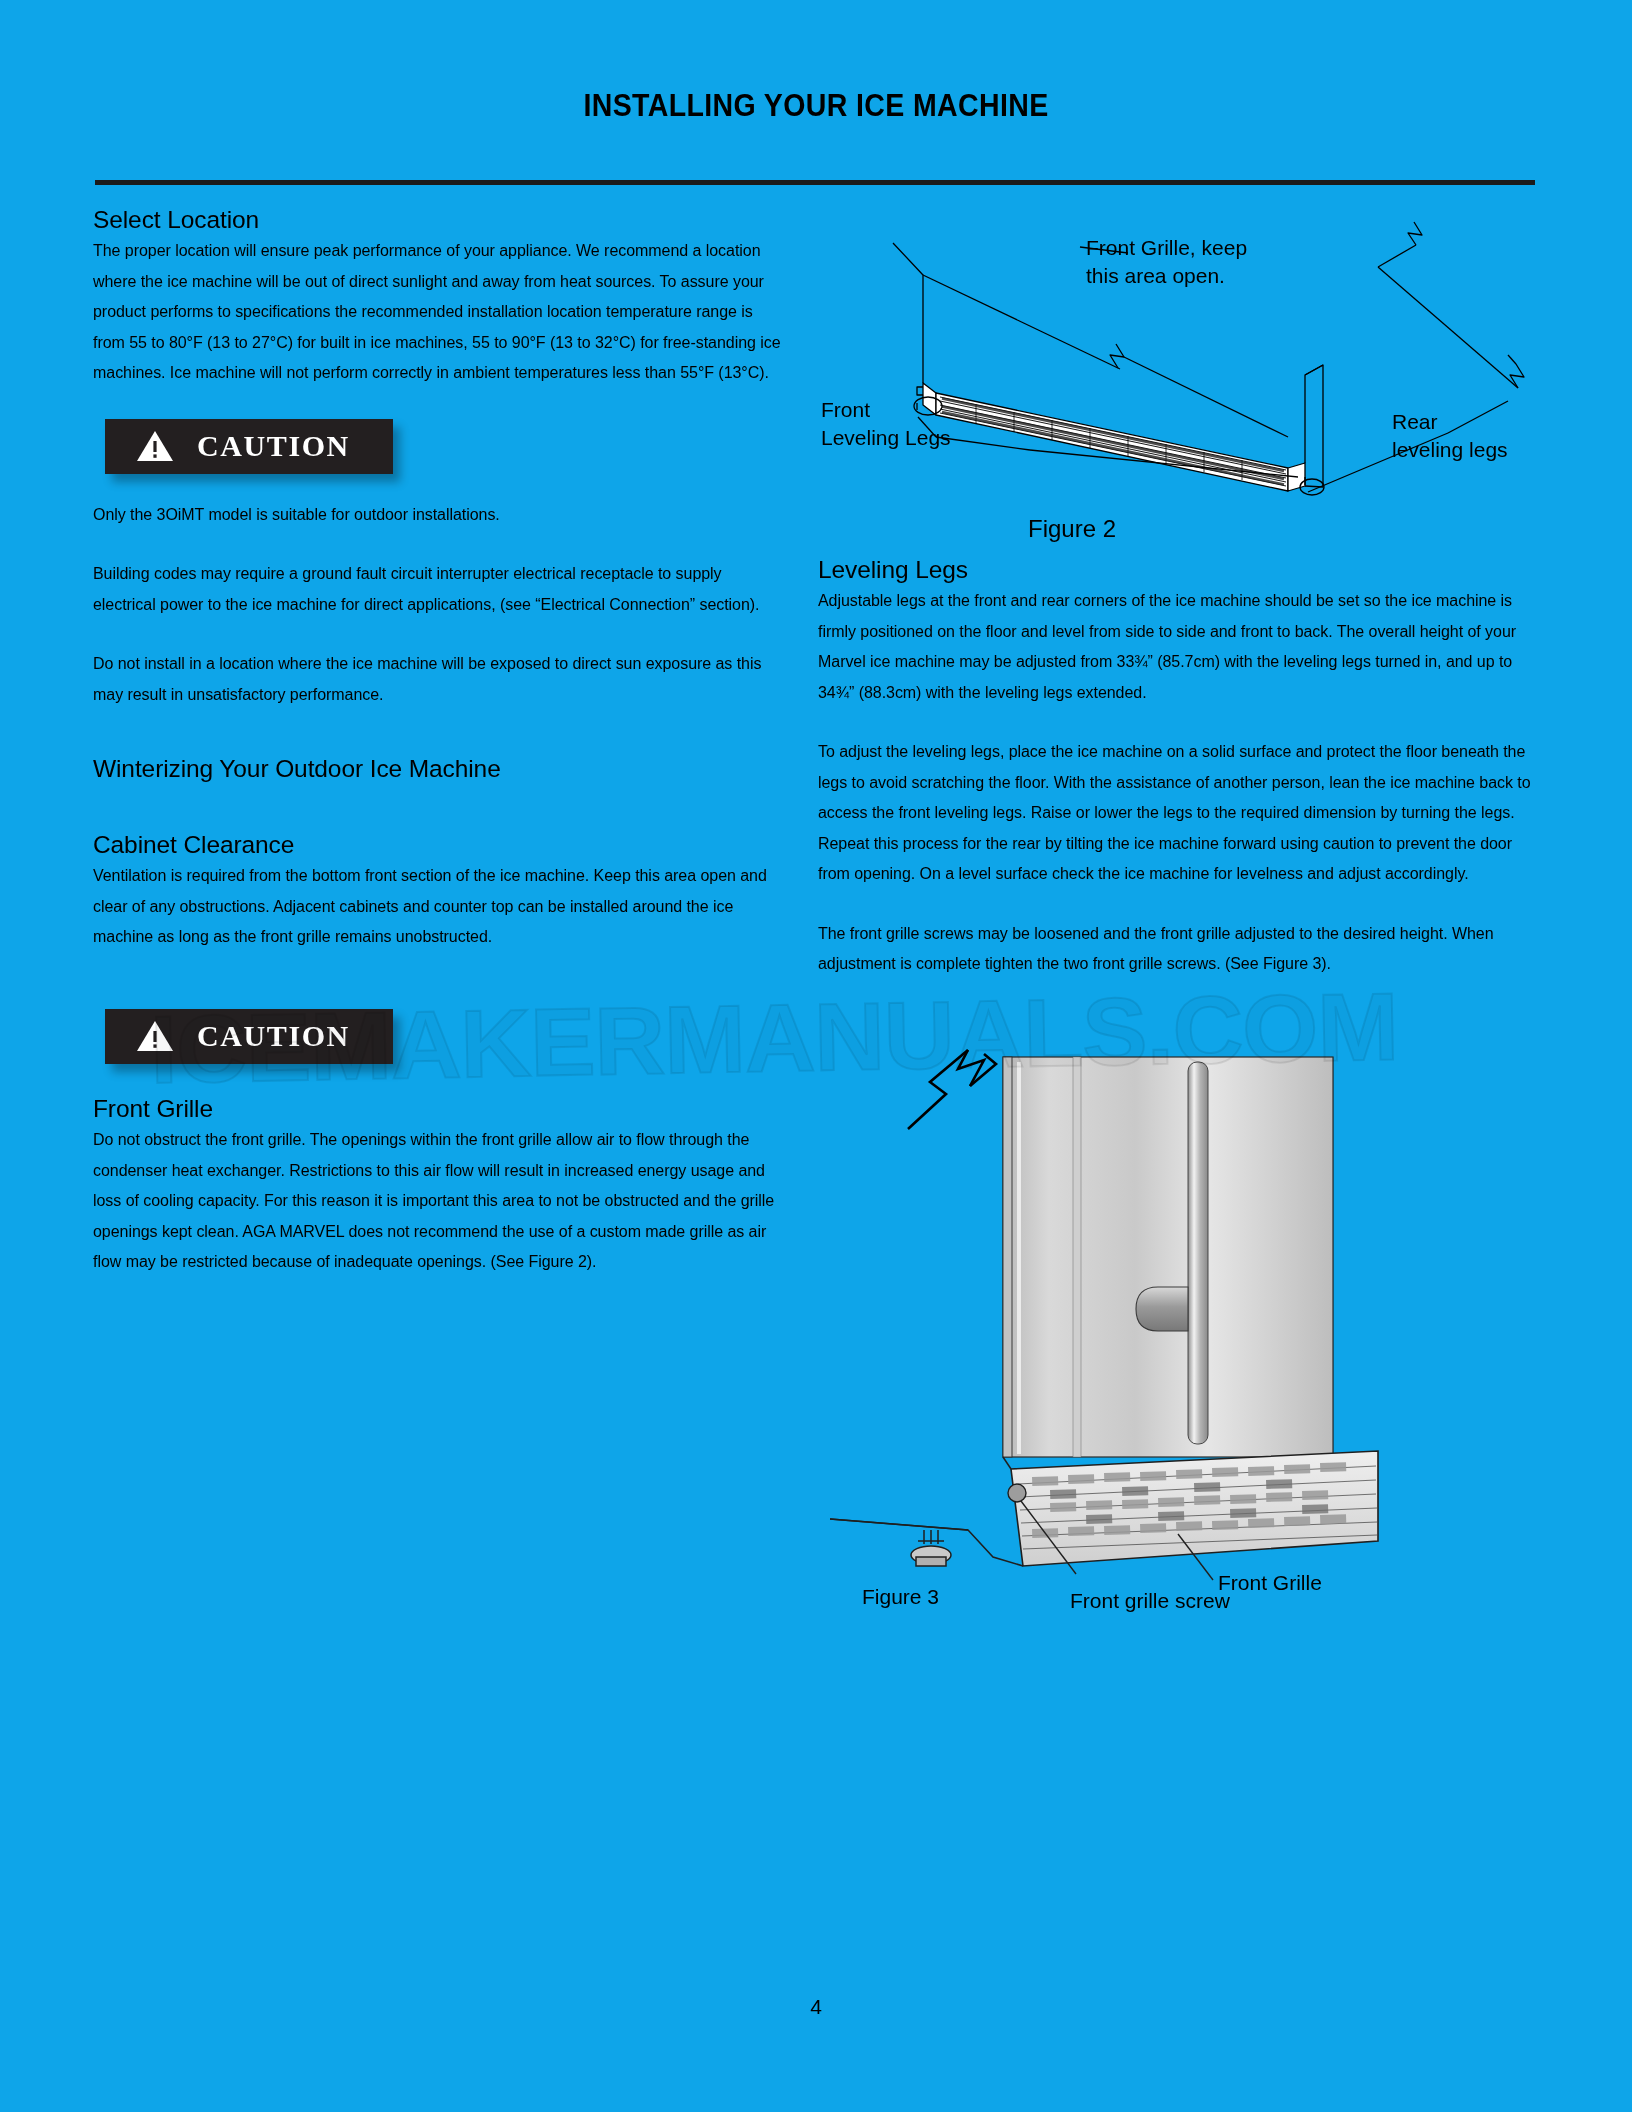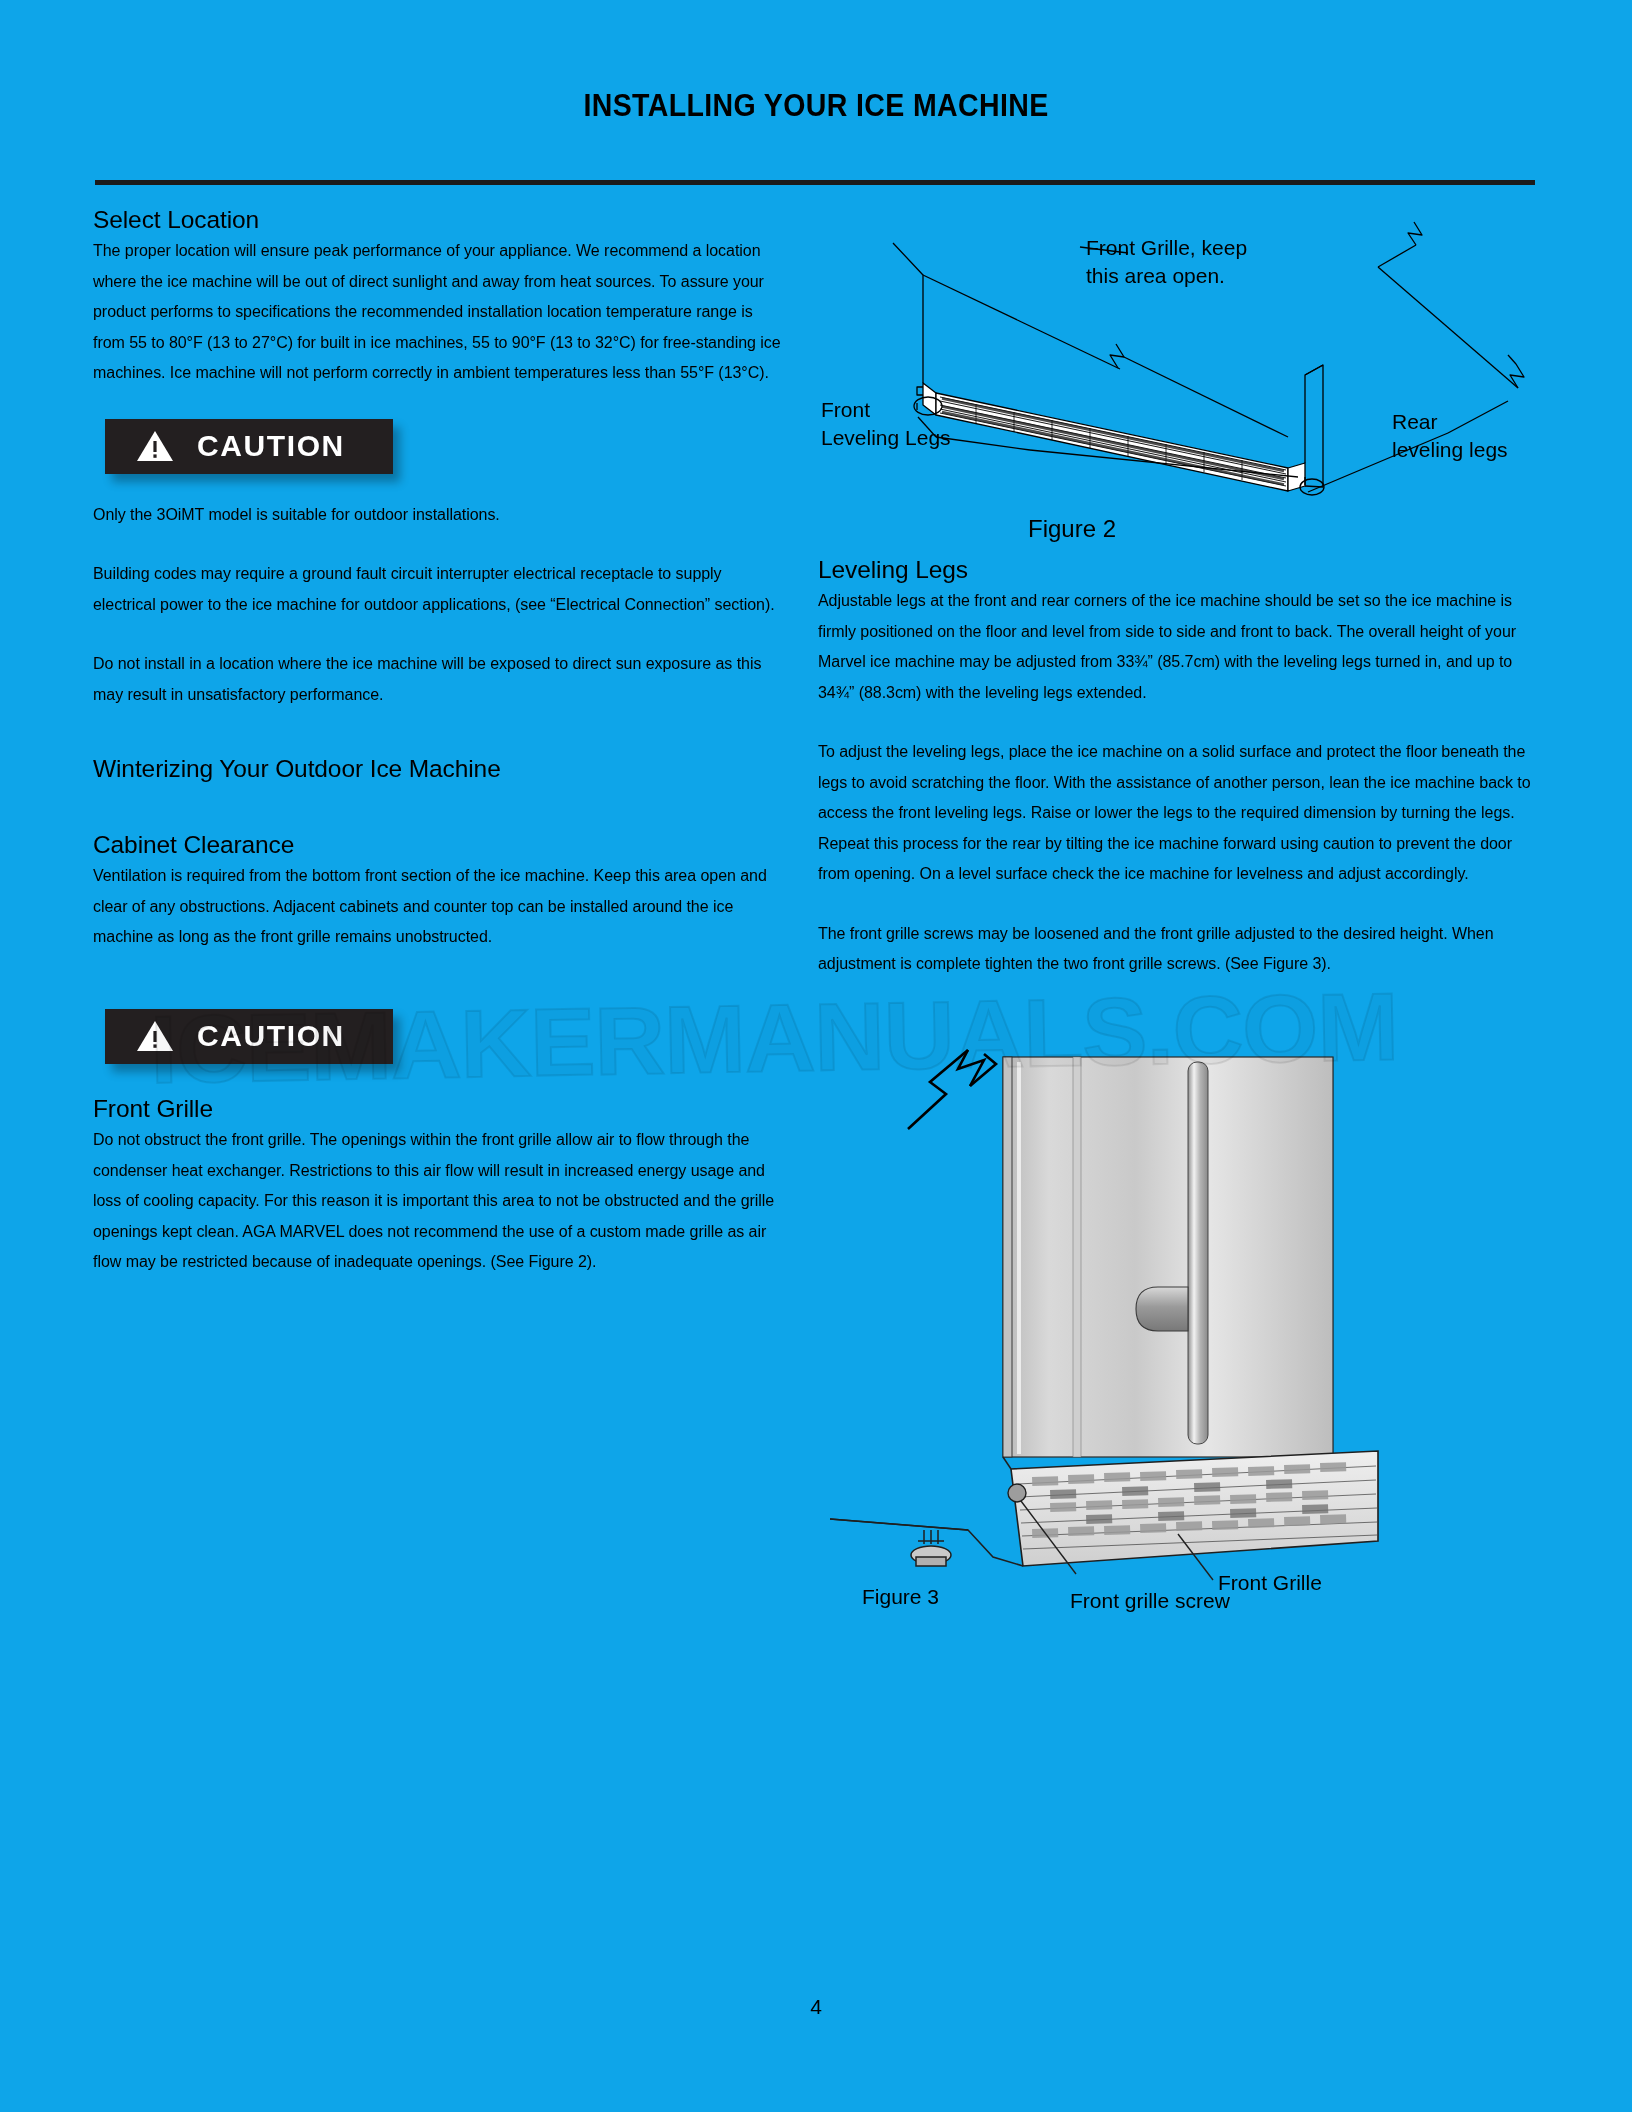--- a/index.html
+++ b/index.html
@@ -32,21 +32,21 @@
   
   .caution-wrap{position:relative;margin:30px 0 26px 12px;width:296px;}
   .caution{
     position:relative;display:flex;align-items:center;
     background:#231f20;width:288px;height:55px;
     box-shadow:7px 8px 9px rgba(0,0,0,.30);
   }
   .caution .tri{margin-left:30px;display:block;}
   .caution .ctext{
     color:#fff;font-size:30px;font-weight:bold;letter-spacing:1.6px;
-    margin-left:22px;font-family:Liberation Sans, sans-serif;
+    margin-left:22px;font-family:Liberation Serif, serif;
   }
 
   
   .fig{position:relative;}
   .fig svg{display:block;}
   .fig2-cap{position:absolute;left:210px;top:310px;font-size:24px;}
   .lbl{font-family:"Liberation Sans",sans-serif;font-size:21px;fill:#000;}
 
   
   .pagenum{
@@ -85,21 +85,21 @@
         <svg class="tri" width="40" height="34" viewBox="0 0 40 34">
           <polygon points="20,2 38,32 2,32" fill="#fff"></polygon>
           <rect x="18.4" y="12" width="3.2" height="11" fill="#231f20"></rect>
           <rect x="18.4" y="25.4" width="3.2" height="3.4" fill="#231f20"></rect>
         </svg>
         <span class="ctext">CAUTION</span>
       </div>
     </div>
 
     <p class="body">Only the 3OiMT model is suitable for outdoor installations.</p>
-    <p class="body gap"> Building codes may require a ground fault circuit interrupter electrical receptacle to supply electrical power to the ice machine for outdoor applications, (see “Electrical Connection” section).</p>
+    <p class="body gap"> Building codes may require a ground fault circuit interrupter electrical receptacle to supply electrical power to the ice machine for direct applications, (see “Electrical Connection” section).</p>
     <p class="body gap">Do not install in a location where the ice machine will be exposed to direct sun exposure as this may result in unsatisfactory performance.</p>
 
     <div class="sp-44"></div>
     <h2 class="sec">Winterizing Your Outdoor Ice Machine</h2>
 
     <div class="sp-44"></div>
     <h2 class="sec">Cabinet Clearance</h2>
     <p class="body">Ventilation is required from the bottom front section of the ice machine.  Keep this area open and clear of any obstructions.  Adjacent cabinets and counter top can be installed around the ice machine as long as the front grille remains unobstructed.</p>
 
     <div class="caution-wrap" style="margin-top:56px;margin-bottom:30px;">

